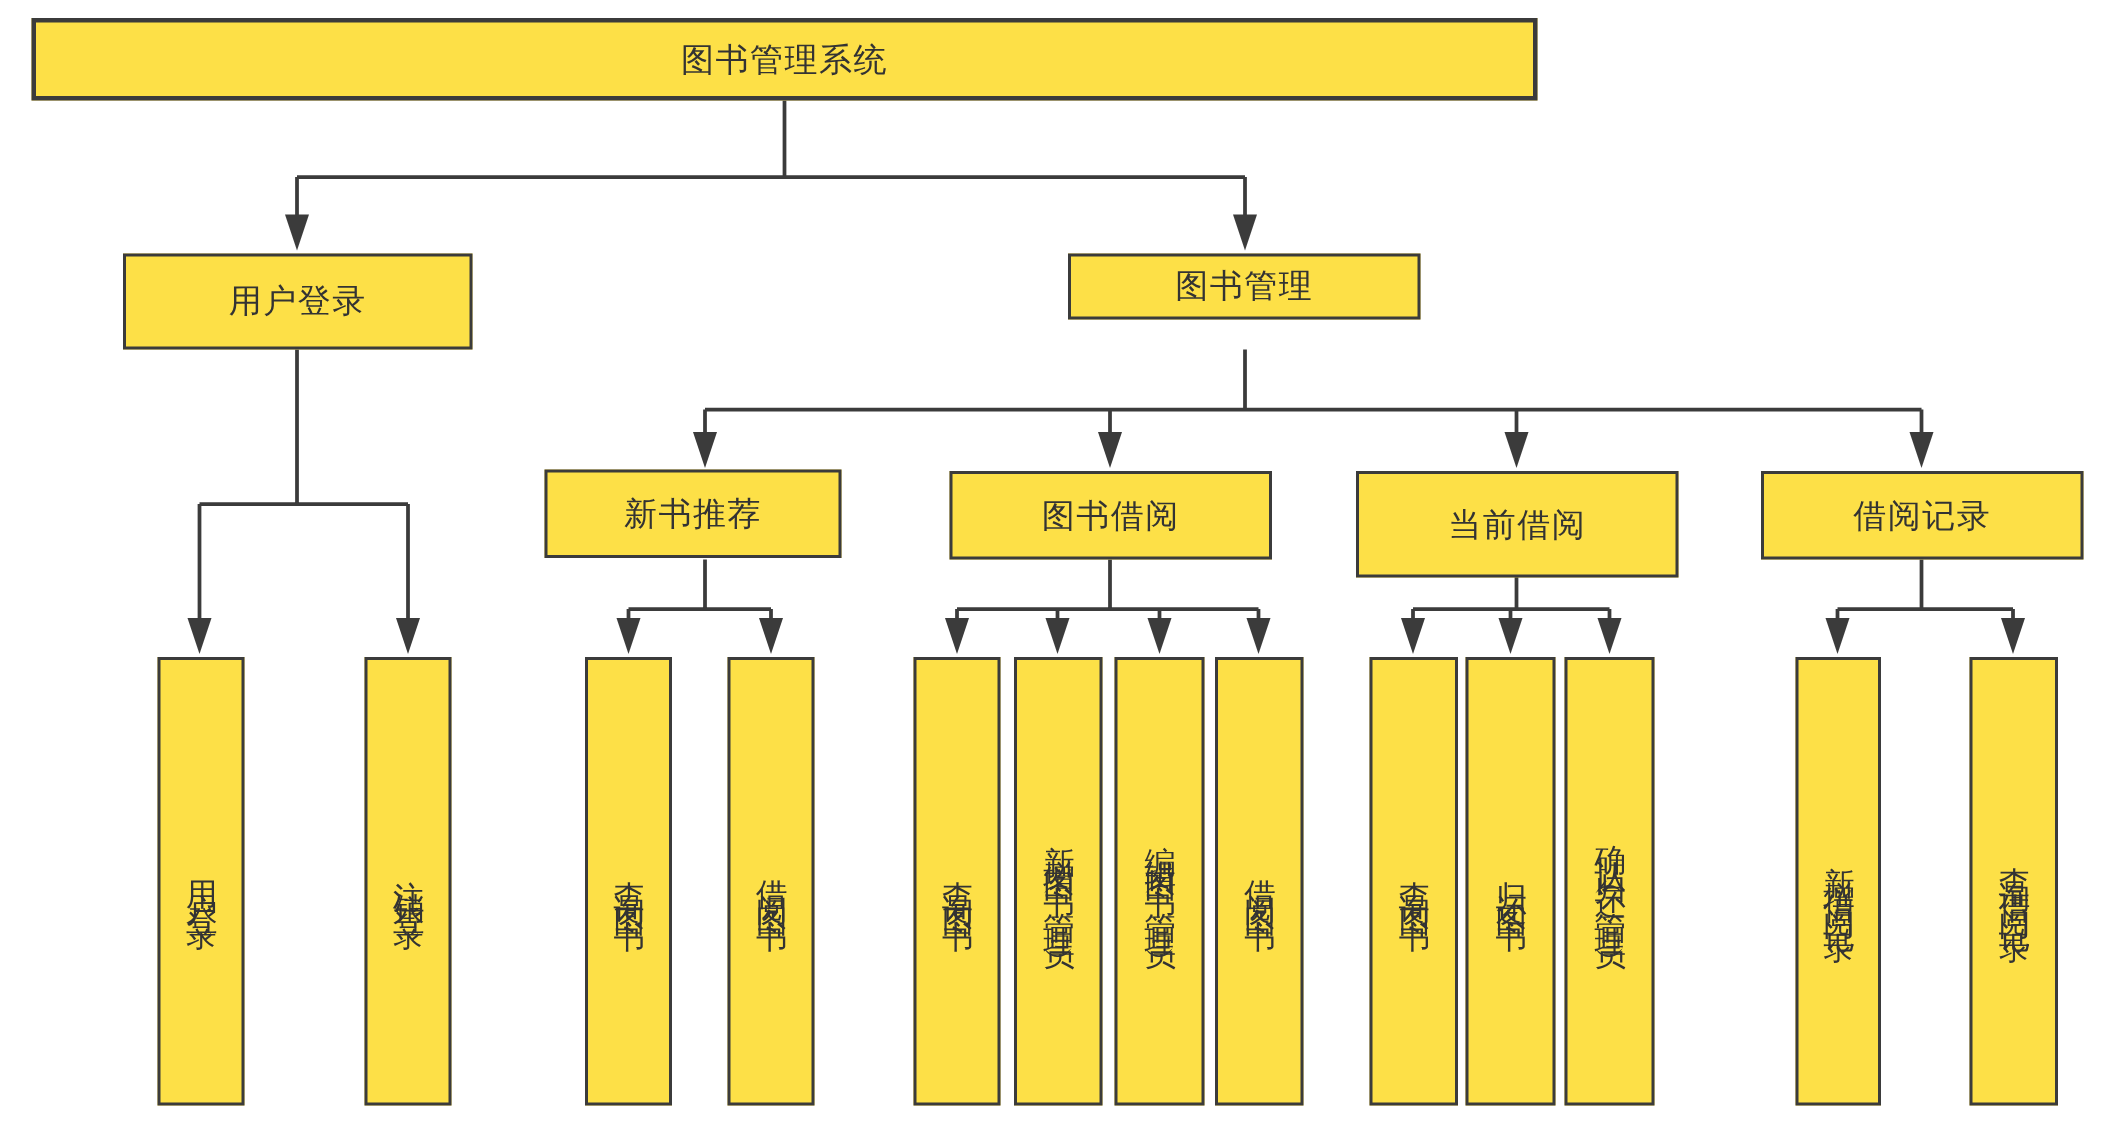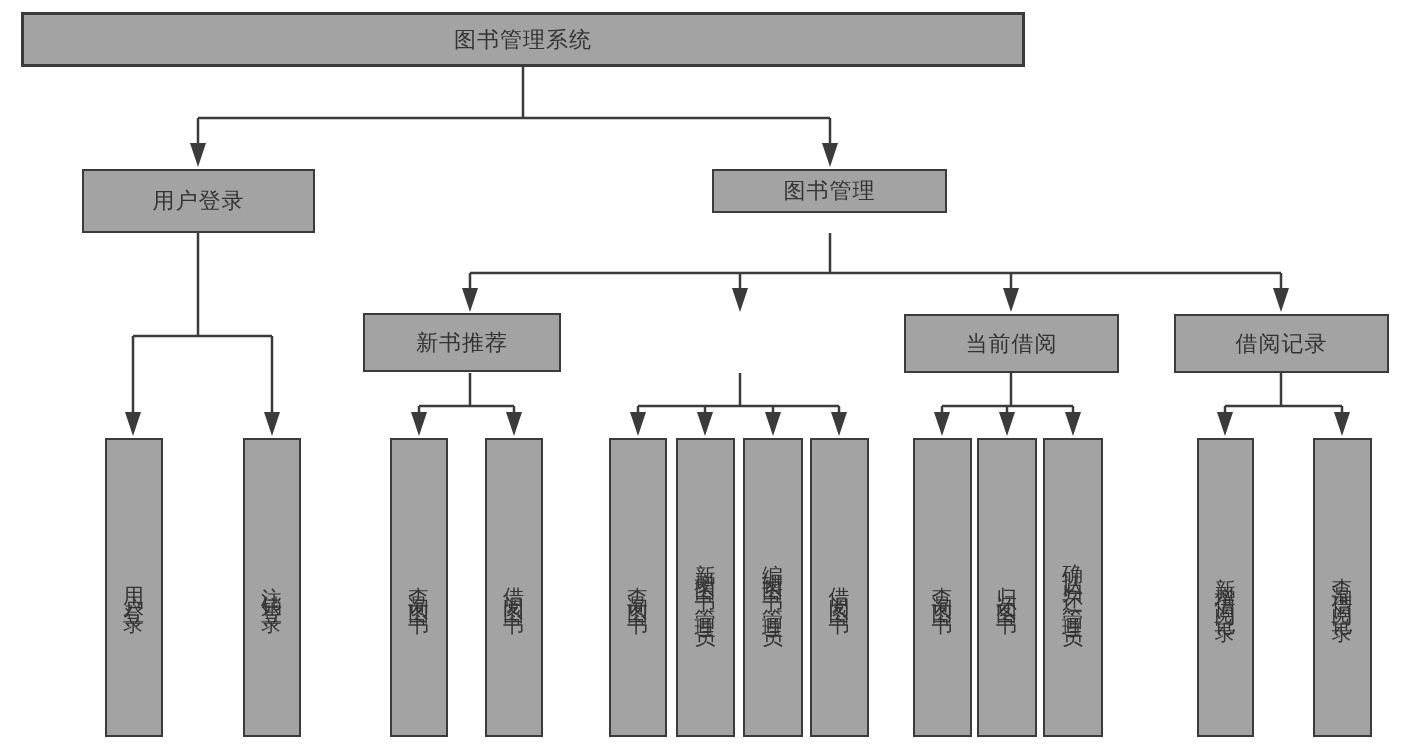--- a/index.html
+++ b/index.html
@@ -18,21 +18,21 @@
   #connectors {
     position: absolute;
     left: 0; top: 0;
     width: 1405px; height: 747px;
     pointer-events: none;
   }
   .node {
     position: absolute;
     box-sizing: border-box;
     border: 2.5px solid #3b3b3b;
-    background: #a3a3a3;
+    background: #fde047;
     display: flex;
     align-items: center;
     justify-content: center;
     color: #333333;
     font-size: 22px;
     letter-spacing: 1px;
     text-align: right;
     white-space: nowrap;
   }
   .root-node { border-width: 3px; }
@@ -98,21 +98,22 @@
       <polygon points="1334,412 1350,412 1342,436"></polygon>
     </g>
   </svg>
 
   <div class="node root-node" style="left:21px; top:12px; width:1004px; height:55px;">图书管理系统</div>
 
   <div class="node" style="left:82px; top:169px; width:233px; height:64px;">用户登录</div>
   <div class="node" style="left:712px; top:169px; width:235px; height:44px;">图书管理</div>
 
   <div class="node" style="left:363px; top:313px; width:198px; height:59px;">新书推荐</div>
-  <div class="node" style="left:904px; top:314px; width:215px; height:59px;">当前借阅</div>
+  <div class="node" style="left:633px; top:314px; width:215px; height:59px;">图书借阅</div>
+  <div class="node" style="left:904px; top:314px; width:215px; height:71px;">当前借阅</div>
   <div class="node" style="left:1174px; top:314px; width:215px; height:59px;">借阅记录</div>
 
   <div class="node leaf" style="left:105px; top:438px; width:58px; height:299px;">用户登录</div>
   <div class="node leaf" style="left:243px; top:438px; width:58px; height:299px;">注销登录</div>
 
   <div class="node leaf" style="left:390px; top:438px; width:58px; height:299px;">查询图书</div>
   <div class="node leaf" style="left:485px; top:438px; width:58px; height:299px;">借阅图书</div>
 
   <div class="node leaf" style="left:609px; top:438px; width:58px; height:299px;">查询图书</div>
   <div class="node leaf" style="left:676px; top:438px; width:59px; height:299px;">新增图书（管理员）</div>

